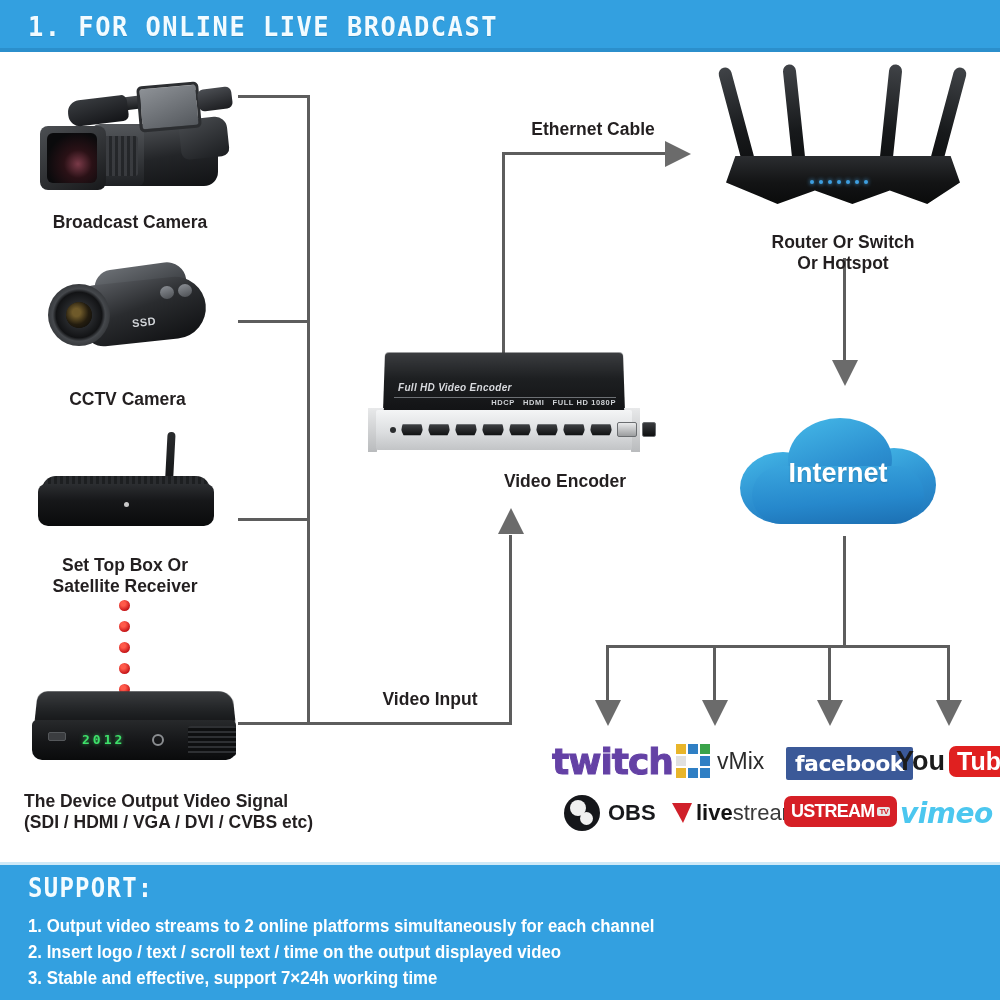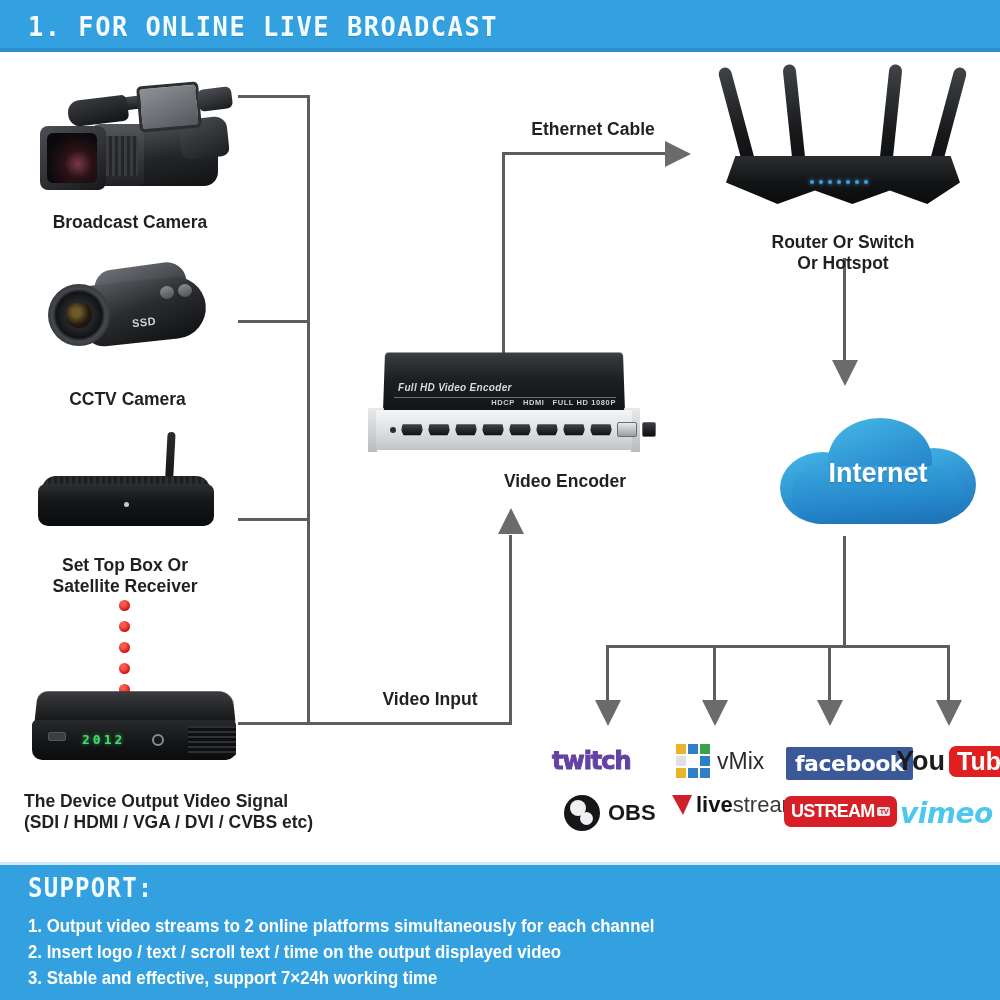--- a/index.html
+++ b/index.html
@@ -288,21 +288,21 @@
     border-radius: 6px 6px 18px 18px;
     clip-path: polygon(4% 0,96% 0,100% 55%,86% 100%,70% 72%,54% 100%,38% 72%,22% 100%,0 55%);
   }
   .router .leds { position:absolute; left: 92px; bottom: 34px; display:flex; gap:5px; }
   .router .leds i {
     width: 4px; height: 4px; border-radius:50%;
     background:#3e9fe0; box-shadow: 0 0 4px #4fb2f0;
   }
 
   
-  .cloud { position: absolute; left: 780px; top: 418px; width: 196px; height: 118px; }
+  .cloud { position: absolute; left: 740px; top: 418px; width: 196px; height: 118px; }
   .cloud .c {
     position:absolute; border-radius: 50%;
     background: linear-gradient(160deg,#45b9e8 0%,#2c8fd0 55%,#1f74b8 100%);
   }
   .cloud .c1 { left: 48px;  top: 0px;   width: 104px; height: 84px; }
   .cloud .c2 { left: 0px;   top: 34px;  width: 86px;  height: 72px; }
   .cloud .c3 { left: 112px; top: 30px;  width: 84px;  height: 74px; }
   .cloud .base {
     position:absolute; left: 12px; top: 48px; width: 172px; height: 58px;
     border-radius: 30px;
@@ -313,21 +313,21 @@
     color:#ffffff; font-size: 27px; font-weight: bold;
     font-family:"Liberation Sans", sans-serif;
     text-shadow: 0 1px 2px rgba(0,0,0,.18);
   }
 
   
   .logos-grid { position: absolute; left: 548px; top: 742px; width: 444px; height: 100px; }
   .logo-cell { position:absolute; height: 38px; display:flex; align-items:center; }
 
   .lg-twitch {
-    color:#6441a5; font-size: 24px; font-weight: bold; letter-spacing:-1px;
+    color:#6441a5; font-size: 36px; font-weight: bold; letter-spacing:-1px;
     font-family:"DejaVu Sans", sans-serif;
     -webkit-text-stroke: 1px #6441a5;
   }
   .lg-vmix-grid {
     width: 34px; height: 34px; display:grid; grid-template-columns: repeat(3,1fr);
     grid-template-rows: repeat(3,1fr); gap: 2px; margin-right: 7px;
   }
   .lg-vmix-grid i { display:block; }
   .lg-vmix-text { color:#2b2b2b; font-size: 23px; font-weight: 500; font-family:"Liberation Sans",sans-serif; }
   .lg-fb {
@@ -553,21 +553,21 @@
     <div class="logo-cell" style="left:348px; top:0px;">
       <span class="lg-yt-you">You</span>
       <span class="lg-yt-tube">Tube</span>
     </div>
 
     <div class="logo-cell" style="left:16px; top:52px;">
       <span class="lg-obs-mark"></span>
       <span class="lg-obs-text">OBS</span>
     </div>
 
-    <div class="logo-cell" style="left:124px; top:44px;">
+    <div class="logo-cell" style="left:124px; top:52px;">
       <span class="lg-ls-mark"></span>
       <span class="lg-ls-b">live</span>
       <span class="lg-ls-n">stream</span>
     </div>
 
     <div class="logo-cell" style="left:236px; top:50px;">
       <span class="lg-us">
         <b>USTREAM</b>
         <small>TV</small>
       </span>

